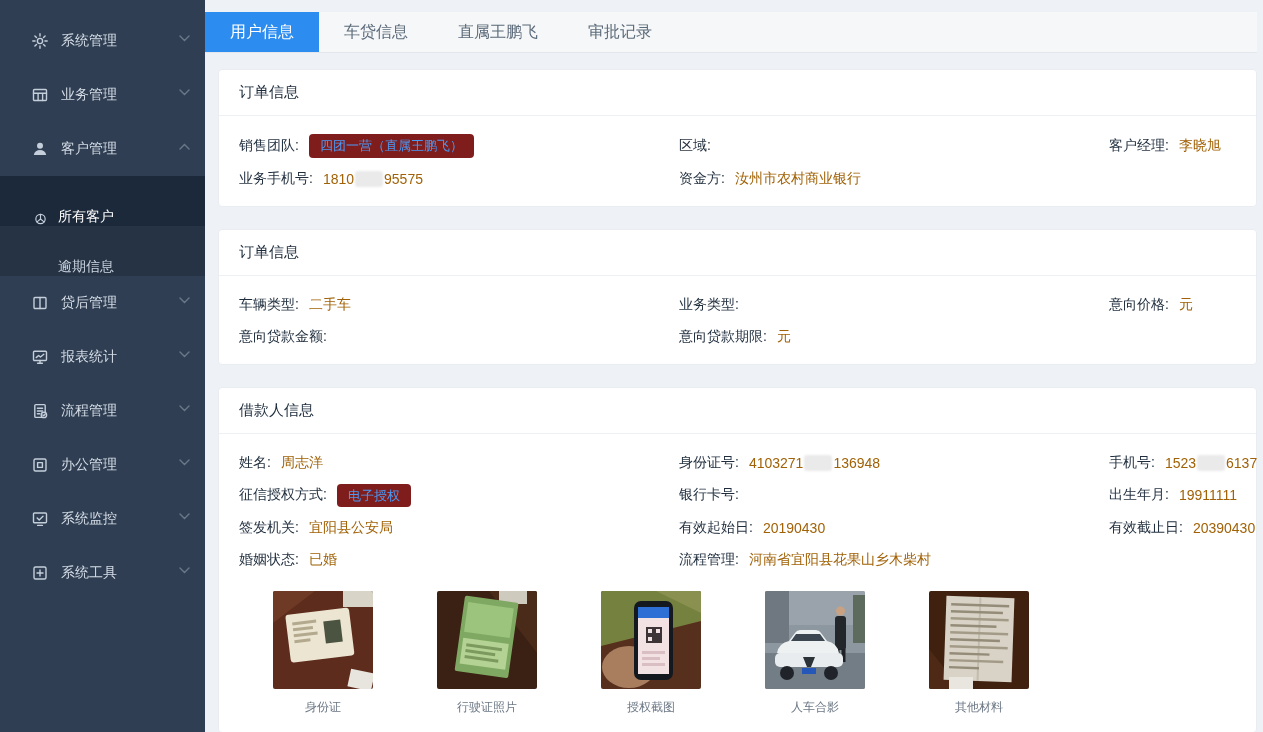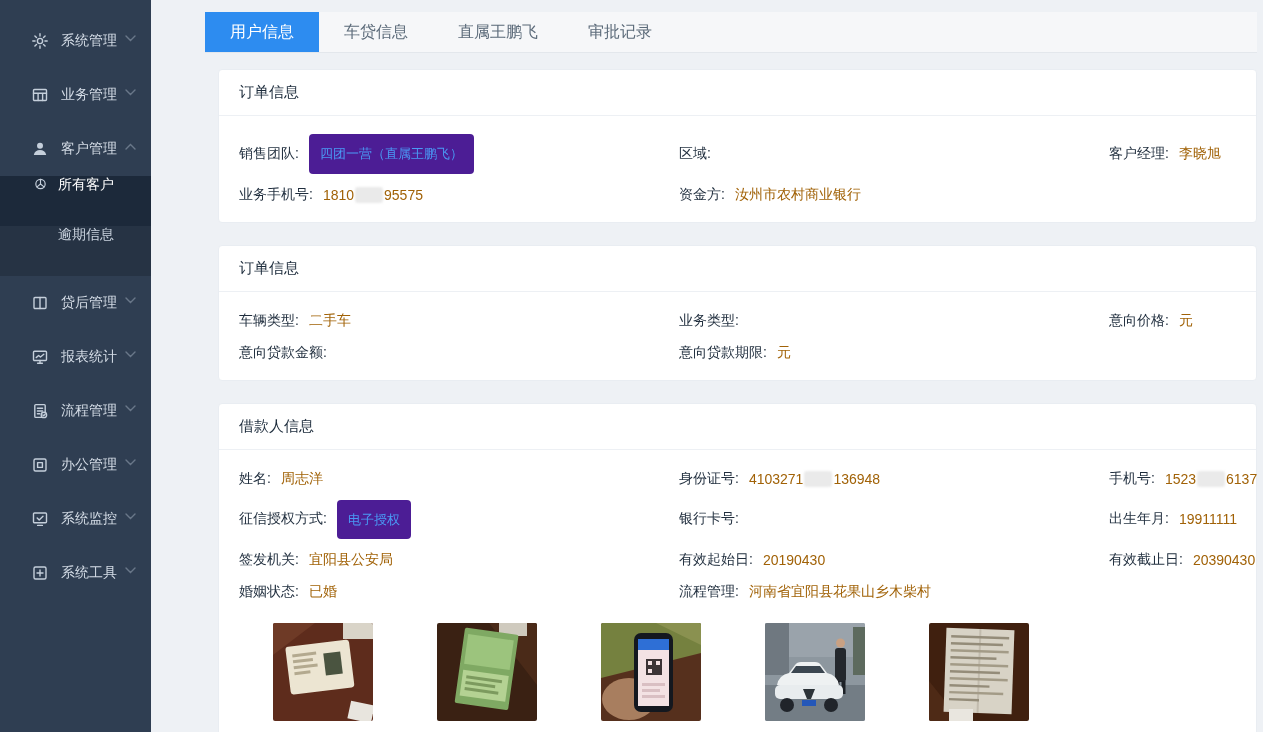--- a/index.html
+++ b/index.html
@@ -3,44 +3,44 @@
 <meta charset="utf-8">
 <style>
   html,body{margin:0;padding:0}
   body{
     width:1263px;height:732px;overflow:hidden;position:relative;
     background:#eef1f5;
     font-family:"Liberation Sans","DejaVu Sans",sans-serif;
     -webkit-font-smoothing:antialiased;
   }
   
-  .sidebar{position:absolute;left:0;top:0;width:151px;height:732px;background:#2f3e52;padding-top:14px;box-sizing:border-box;z-index:2}
+  .sidebar{position:absolute;left:0;top:0;width:205px;height:732px;background:#2f3e52;padding-top:14px;box-sizing:border-box;z-index:2}
   .side-item{height:54px;display:flex;align-items:center;padding:0 14px 0 31px;color:#d4dce6;font-size:14px;cursor:pointer;box-sizing:border-box}
   .side-item .icn{width:18px;height:18px;margin-right:12px;display:inline-flex;align-items:center;justify-content:center;flex:none}
   .side-item .lbl{flex:1;white-space:nowrap}
   .chev{width:12px;height:12px;display:inline-flex;opacity:.55;flex:none}
   .submenu{background:#263344}
-  .sub-item{height:50px;display:flex;align-items:flex-start;padding:0 14px 0 33px;color:#ccd5e0;font-size:14px;cursor:pointer;box-sizing:border-box}
+  .sub-item{height:50px;display:flex;align-items:flex-end;padding:0 14px 0 33px;color:#ccd5e0;font-size:14px;cursor:pointer;box-sizing:border-box}
   .sub-item .icn{width:15px;height:15px;margin-right:10px;display:inline-flex;align-items:center;justify-content:center;flex:none}
   .sub-item.active{background:#1c293a;color:#fff}
   
   .main{position:absolute;left:185px;top:0;right:0;bottom:0;padding:12px 6px 0 20px;box-sizing:border-box}
   .tabbar{display:flex;height:40px;background:#f6f7f9;border-bottom:1px solid #e3e7ec}
   .tab{height:40px;display:flex;align-items:center;padding:0 25px;font-size:16px;color:#5c6b7a;cursor:pointer;white-space:nowrap}
   .tab.active{background:#2d8cf0;color:#ffffff}
   .cards{margin:16px 0 0 13px}
   .card{background:#fff;border:1px solid #e9edf2;border-radius:4px;margin-bottom:22px}
   .card-title{font-size:15px;font-weight:normal;color:#1b2a3a;padding:13px 20px;border-bottom:1px solid #edf0f4}
   .card-body{padding:18px 20px 16px}
   .frow{display:grid;grid-template-columns:440px 430px 1fr;align-items:center;min-height:22px;margin-bottom:10px}
   .frow:last-child{margin-bottom:0}
   .fcell{display:flex;align-items:center;white-space:nowrap}
   .flabel{font-weight:normal;color:#1f2d3d;font-size:14px;margin-right:10px}
   .fvalue{color:#a16207;font-size:14px}
-  .ftag{background:#4c1d95;color:#4a9af5;font-size:13px;padding:12px 11px;border-radius:4px;line-height:1.2}
+  .ftag{background:#7f1d1d;color:#4a9af5;font-size:13px;padding:4px 11px;border-radius:4px;line-height:1.2}
   .redact{display:inline-block;width:28px;height:16px;background:#eaeaea;border-radius:3px;filter:blur(1.2px);margin:0 1px;vertical-align:middle}
   .photo-row{display:flex;gap:64px;margin:20px 0 0 34px}
   .photo{width:100px;cursor:pointer}
   .thumb svg{display:block;border-radius:2px}
   .photo-label{text-align:center;font-size:12px;color:#6b7785;margin-top:10px;white-space:nowrap}
 </style>
 </head>
 <body>
 
 <aside class="sidebar">

